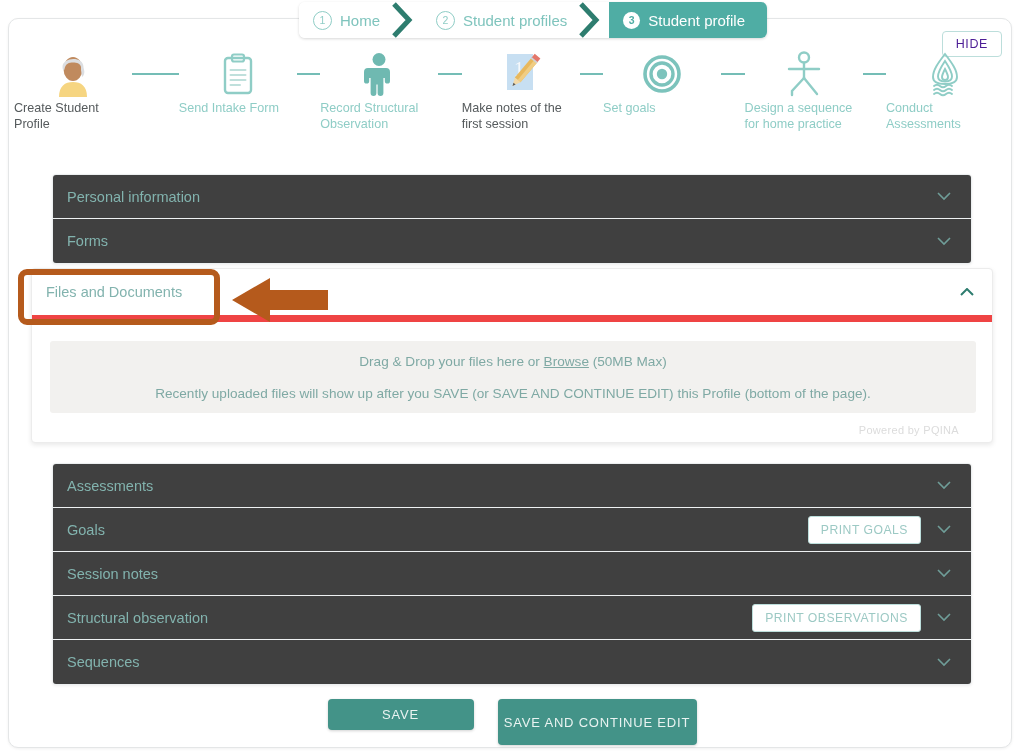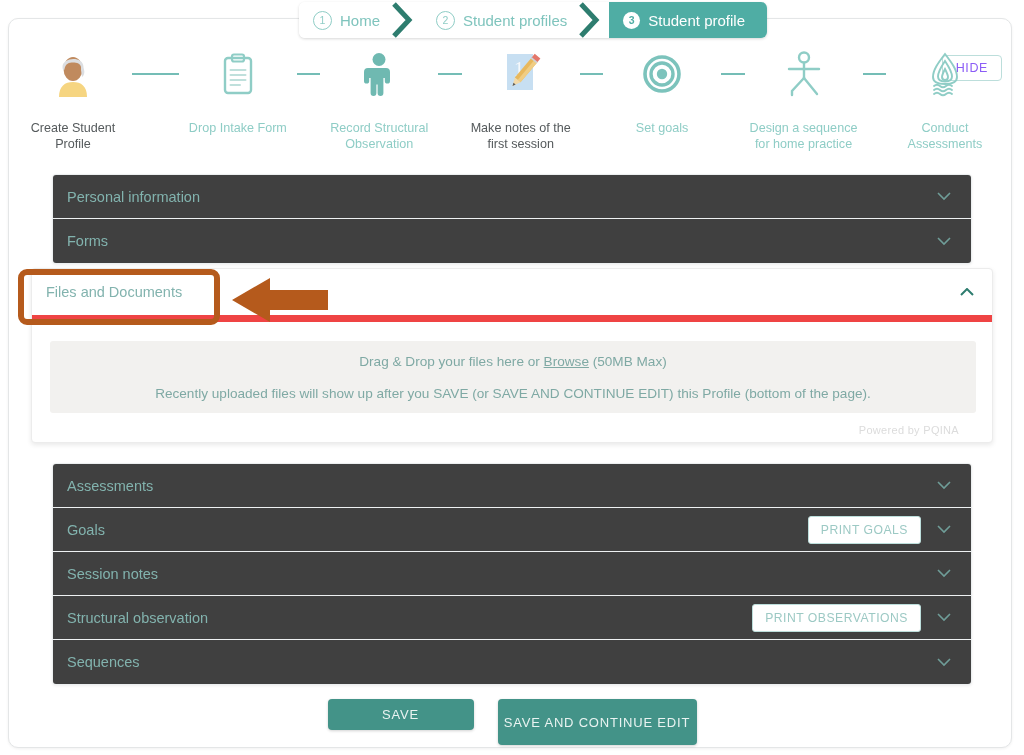--- a/index.html
+++ b/index.html
@@ -43,35 +43,34 @@
   .crumb.active .num{background:#ffffff;color:#4fada4;font-weight:bold;}
   .chev-sep{
     width:26px;position:relative;flex:none;background:transparent;
   }
   .chev-sep svg{position:absolute;left:-4px;top:0;}
 
   
   .hide-btn{
     position:absolute;right:22px;top:31px;
     border:1px solid #bcdedb;border-radius:4px;background:#ffffff;
-    color:#8b5cf6;font-size:12.5px;letter-spacing:.6px;
+    color:#4c1d95;font-size:12.5px;letter-spacing:.6px;
     padding:5px 13px;cursor:pointer;
     font-family:"Liberation Sans", sans-serif;
-    margin-top:24px;
   }
 
   
   .stepper{
     position:absolute;left:14px;top:50px;width:990px;height:110px;
     display:flex;align-items:flex-start;
   }
   .step{width:118px;flex:none;display:flex;flex-direction:column;align-items:center;}
   .step .ic{height:48px;display:flex;align-items:center;justify-content:center;}
   .step .lbl{
-    margin-top:23px;text-align:center;font-size:12.6px;line-height:15.5px;
+    margin-top:3px;text-align:left;font-size:12.6px;line-height:15.5px;
     color:#8fcdc6;width:118px;
   }
   .step.done .lbl{color:#555a5c;}
   .connector{
     flex:1 1 auto;height:48px;display:flex;align-items:center;justify-content:center;
   }
   .connector i{display:block;width:100%;height:2px;background:#74bdb6;}
 
   
   .acc-group{
@@ -207,21 +206,21 @@
           <rect x="7" y="7" width="26" height="35" rx="3" fill="none" stroke="#8fcdc6" stroke-width="2.4"></rect>
           <rect x="14" y="3.5" width="12" height="7" rx="2" fill="none" stroke="#8fcdc6" stroke-width="2.2"></rect>
           <g stroke="#bfe0dc" stroke-width="2" stroke-linecap="round">
             <line x1="12.5" y1="19" x2="27.5" y2="19"></line>
             <line x1="12.5" y1="24" x2="27.5" y2="24"></line>
             <line x1="12.5" y1="29" x2="27.5" y2="29"></line>
             <line x1="12.5" y1="34" x2="22" y2="34"></line>
           </g>
         </svg>
       </div>
-      <div class="lbl">Drop Intake Form</div>
+      <div class="lbl">Send Intake Form</div>
     </div>
 
     <div class="connector">
         <i></i>
       </div>
 
     <div class="step">
       <div class="ic">
         <svg width="40" height="46" viewBox="0 0 40 46">
           <circle cx="20" cy="8.5" r="6.5" fill="#6fb9b1"></circle>

